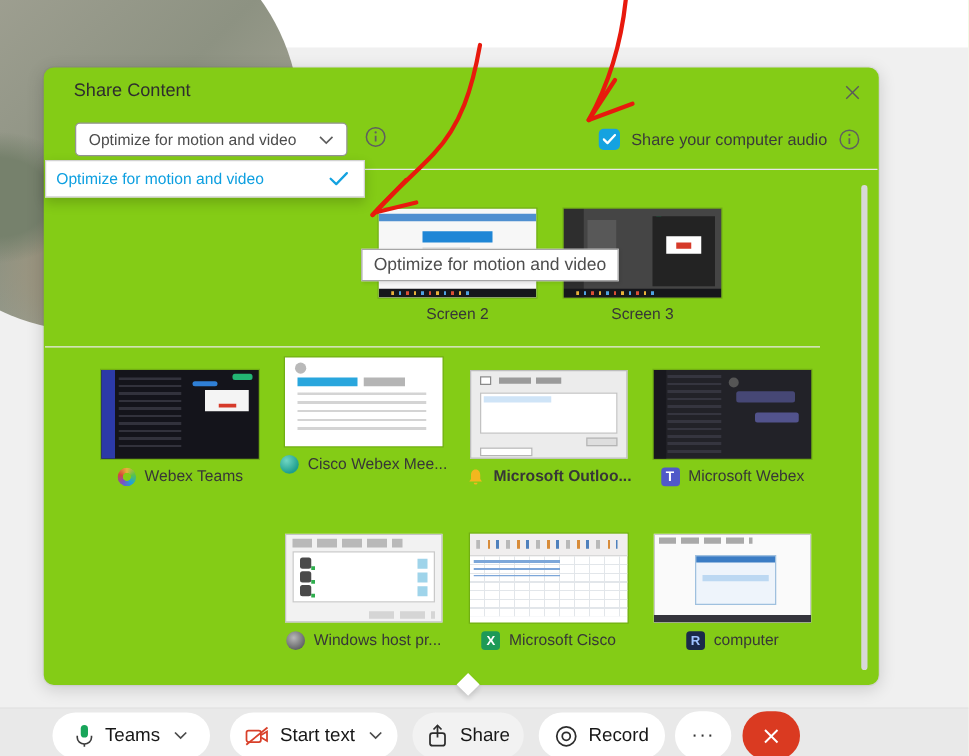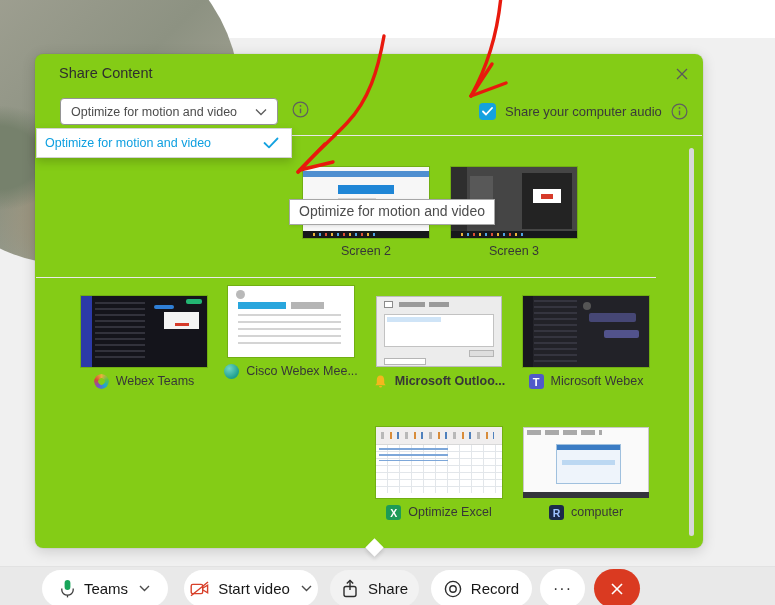--- a/index.html
+++ b/index.html
@@ -201,21 +201,21 @@
       <polyline points="1,1 5.5,5.5 10,1" fill="none" stroke="#4b4b4b" stroke-width="1.4"></polyline>
     </svg>
   </div>
 
   <div class="pill" style="left:184px; width:134px;">
     <svg width="19" height="16" viewBox="0 0 19 16">
       <rect x="1.2" y="3.4" width="11.5" height="9.2" rx="1.6" fill="none" stroke="#d8402a" stroke-width="1.4"></rect>
       <path d="M13 7 L17.6 4.2 V11.8 L13 9" fill="none" stroke="#d8402a" stroke-width="1.4"></path>
       <line x1="1" y1="14.8" x2="18" y2="1" stroke="#d8402a" stroke-width="1.4"></line>
     </svg>
-    <span>Start video</span>
+    <span>Start text</span>
     <svg class="chev" width="11" height="7" viewBox="0 0 11 7">
       <polyline points="1,1 5.5,5.5 10,1" fill="none" stroke="#4b4b4b" stroke-width="1.4"></polyline>
     </svg>
   </div>
 
   <div class="pill pill-share" style="left:330px; width:89px;">
     <svg width="18" height="19" viewBox="0 0 18 19">
       <rect x="3" y="7.5" width="12" height="10" rx="2" fill="none" stroke="#2d2d2d" stroke-width="1.4"></rect>
       <line x1="9" y1="1.6" x2="9" y2="11" stroke="#2d2d2d" stroke-width="1.4"></line>
       <polyline points="5.8,4.6 9,1.4 12.2,4.6" fill="none" stroke="#2d2d2d" stroke-width="1.4"></polyline>
@@ -358,30 +358,45 @@
         <div class="a4"></div>
         <div class="a5"></div>
       </div>
       <div class="app-label">
         <span class="lic ic-mt">T</span>
         <span>Microsoft Webex</span>
       </div>
     </div>
 
 
+    <div class="app-item" style="left:183px; top:373px;">
+      <div class="thumb th-wh">
+        <div class="a1"></div>
+        <div class="a2">
+          <div class="row r1"></div>
+          <div class="row r2"></div>
+          <div class="row r3"></div>
+        </div>
+        <div class="a3"></div>
+      </div>
+      <div class="app-label">
+        <span class="lic ic-wh"></span>
+        <span>Windows host pr...</span>
+      </div>
+    </div>
 
     <div class="app-item" style="left:331px; top:373px;">
       <div class="thumb th-xl">
         <div class="a1"></div>
         <div class="a2"></div>
         <div class="a3"></div>
       </div>
       <div class="app-label">
         <span class="lic ic-xl">X</span>
-        <span>Optimize Excel</span>
+        <span>Microsoft Cisco</span>
       </div>
     </div>
 
     <div class="app-item" style="left:478px; top:373px;">
       <div class="thumb th-mr">
         <div class="a1"></div>
         <div class="a2"></div>
         <div class="a3"></div>
       </div>
       <div class="app-label">

